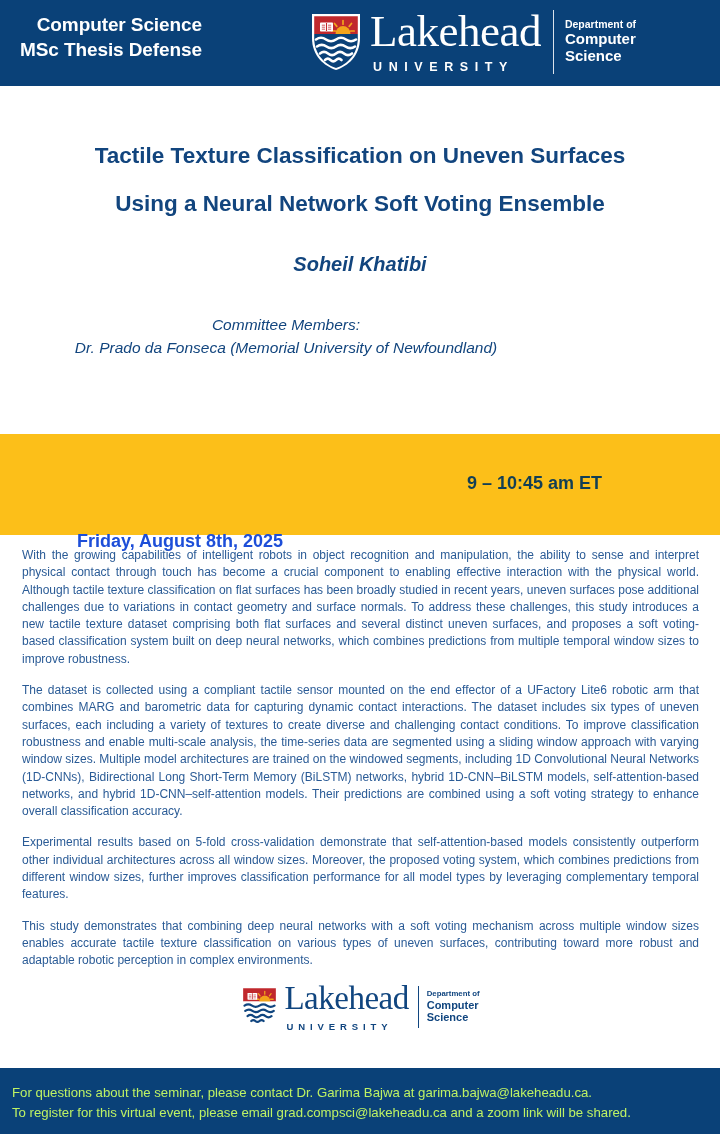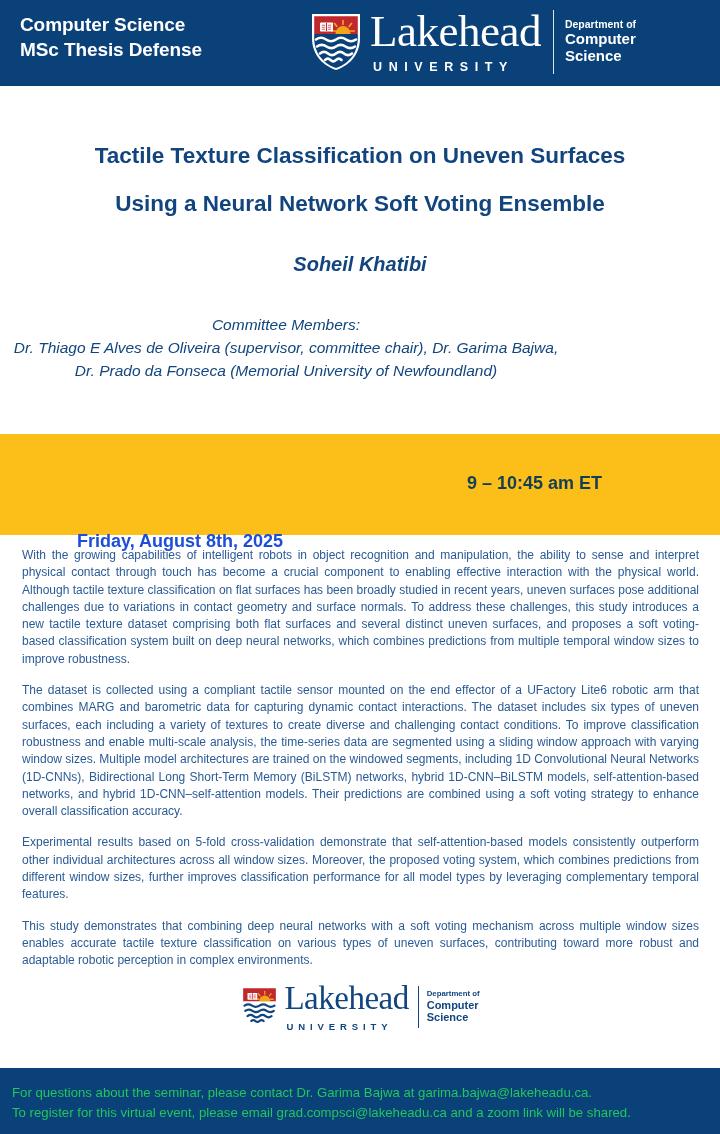--- a/index.html
+++ b/index.html
@@ -27,21 +27,21 @@
   .header-left {
     position: absolute;
     left: 20px;
     top: 12px;
     color: #ffffff;
     font-weight: bold;
     font-size: 19px;
     line-height: 25px;
     letter-spacing: -0.1px;
   }
-  .header-left div { white-space: nowrap; }
+  .header-left div { white-space: nowrap; text-align: right; }
 
   .header-logo {
     position: absolute;
     left: 310px;
     top: 6px;
     height: 72px;
     display: flex;
     align-items: center;
   }
 
@@ -195,21 +195,21 @@
     left: 0;
     top: 1068px;
     width: 720px;
     height: 66px;
     background: #0a4178;
   }
   .footer-text {
     position: absolute;
     left: 12px;
     top: 15px;
-    color: #22c55e;
+    color: #bef264;
     font-size: 13.2px;
     line-height: 20px;
   }
   .footer-text div { white-space: nowrap; }
 </style>
 </head>
 <body>
 
 <div class="header-band">
 
@@ -270,21 +270,20 @@
 
 <div class="title-block">
   <div>Tactile Texture Classification on Uneven Surfaces</div>
   <div>Using a Neural Network Soft Voting Ensemble</div>
 </div>
 
 <div class="speaker">Soheil Khatibi</div>
 
 <div class="committee">
   <div>Committee Members:</div>
-  <div>Dr. Thiago E Alves de Oliveira (supervisor, committee chair), Dr. Garima Bajwa,</div>
   <div>Dr. Prado da Fonseca (Memorial University of Newfoundland)</div>
 </div>
 
 <div class="date-band">
   <div class="date-text">Friday, August 8th, 2025</div>
   <div class="time-text">9 – 10:45 am ET</div>
 </div>
 
 <div class="abstract">
   <p>With the growing capabilities of intelligent robots in object recognition and manipulation, the ability to sense and interpret physical contact through touch has become a crucial component to enabling effective interaction with the physical world. Although tactile texture classification on flat surfaces has been broadly studied in recent years, uneven surfaces pose additional challenges due to variations in contact geometry and surface normals. To address these challenges, this study introduces a new tactile texture dataset comprising both flat surfaces and several distinct uneven surfaces, and proposes a soft voting-based classification system built on deep neural networks, which combines predictions from multiple temporal window sizes to improve robustness.</p>

